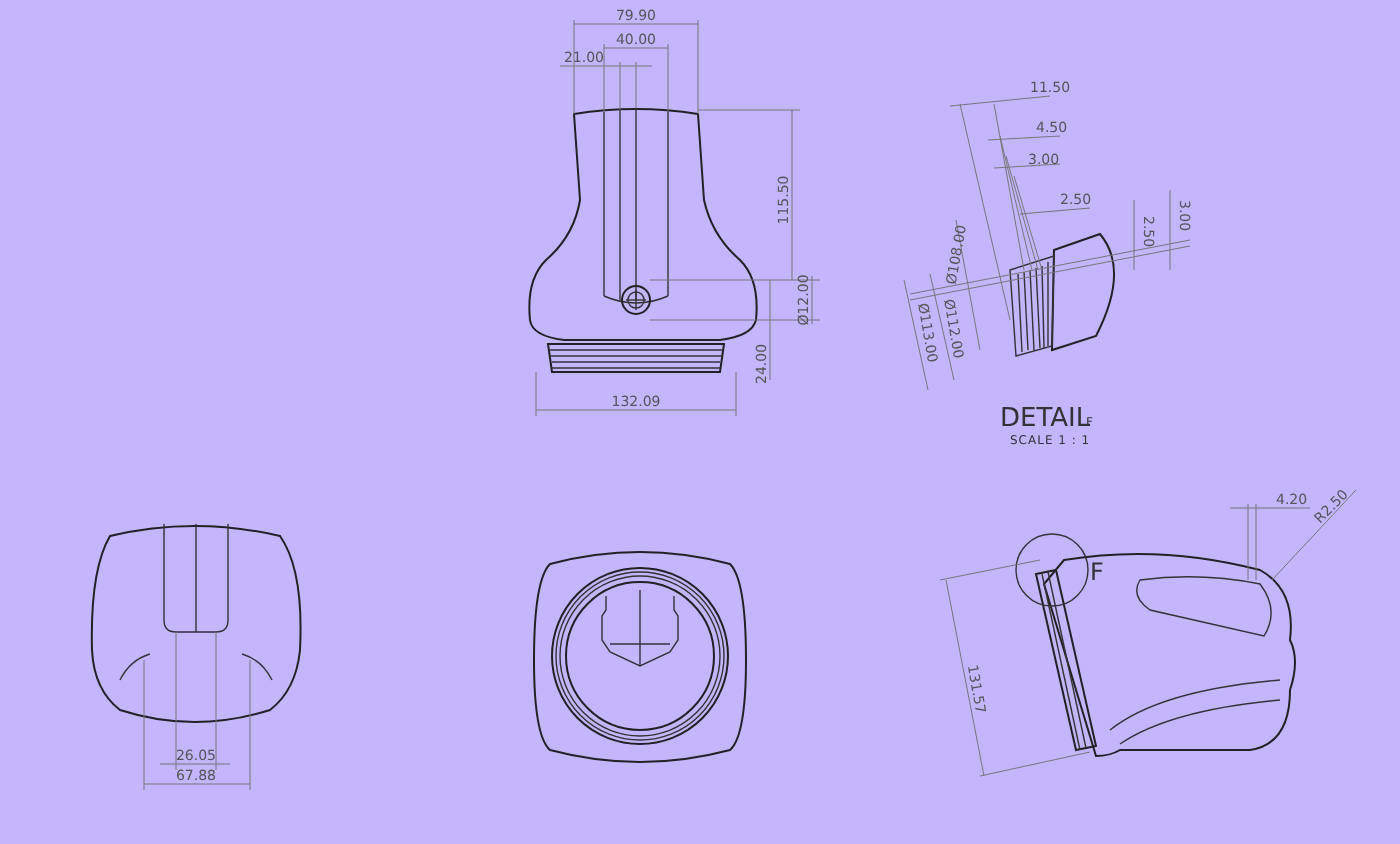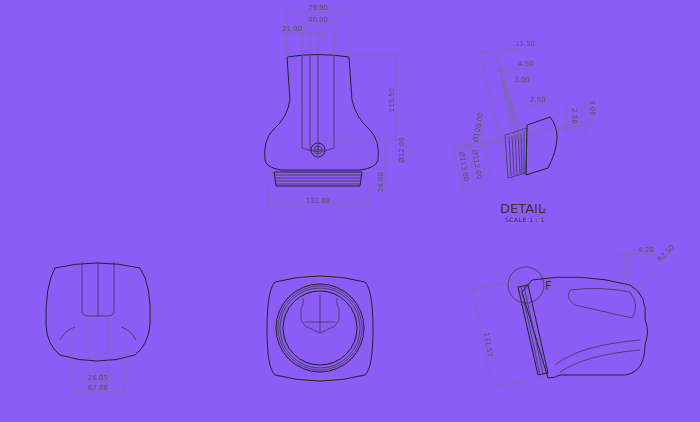--- a/index.html
+++ b/index.html
@@ -1,16 +1,16 @@
 <!DOCTYPE html>
 <html><head>
 <meta charset="utf-8">
 <style>
   html,body{margin:0;padding:0;background:#fff;}
-  #sheet{position:relative;width:700px;height:422px;background:#8b5cf6;overflow:hidden;}
+  #sheet{position:relative;width:700px;height:422px;background:#c4b5fd;overflow:hidden;}
   svg{position:absolute;left:0;top:0;}
   .l{fill:none;stroke:#222;stroke-width:1;}
   .t{fill:none;stroke:#333;stroke-width:0.7;}
   .d{fill:none;stroke:#777;stroke-width:0.5;}
   text{font-family:"DejaVu Sans",sans-serif;fill:#555;font-size:7px;}
   .detail-title{font-size:13px;fill:#333;}
   .detail-scale{font-size:6px;fill:#333;letter-spacing:0.5px;}
   .label-f{font-size:12px;fill:#333;}
 </style>
 </head>

